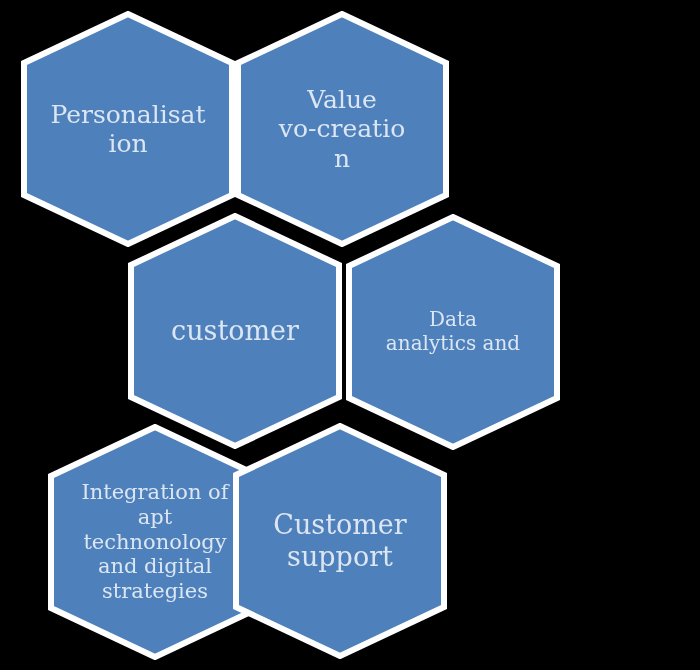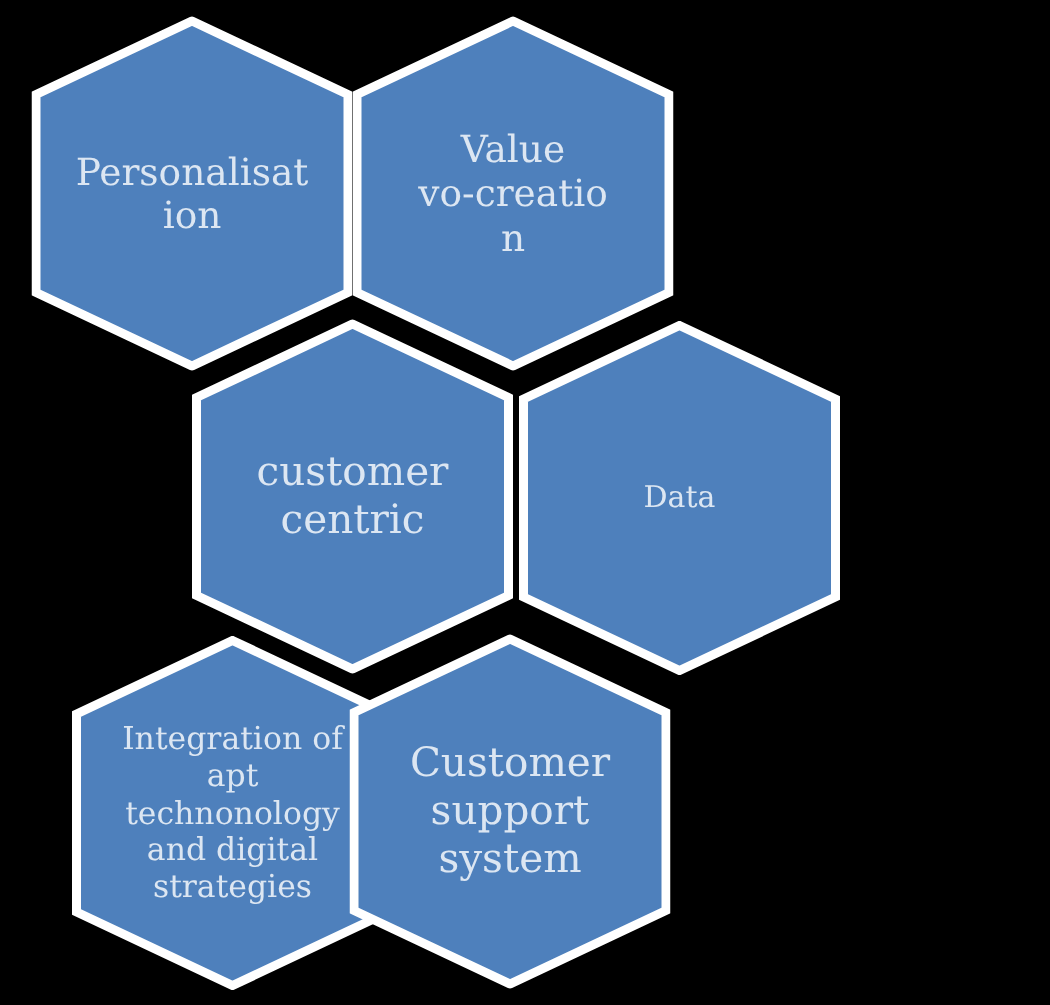--- a/index.html
+++ b/index.html
@@ -89,30 +89,30 @@
       <span>n</span>
     </div>
   </div>
 
   <div class="hex hex3">
     <svg viewBox="0 0 214 236">
       <polygon points="107,3 211,52 211,184 107,233 3,184 3,52"></polygon>
     </svg>
     <div class="label fs26">
       <span>customer</span>
-      <span>centric</span>
     </div>
   </div>
 
   <div class="hex hex4">
     <svg viewBox="0 0 214 236">
       <polygon points="107,3 211,52 211,184 107,233 3,184 3,52"></polygon>
     </svg>
     <div class="label fs20">
       <span>Data</span>
+      <span>analytics and</span>
     </div>
   </div>
 
   <div class="hex hex5">
     <svg viewBox="0 0 214 236">
       <polygon points="107,3 211,52 211,184 107,233 3,184 3,52"></polygon>
     </svg>
     <div class="label fs21">
       <span>Integration of</span>
       <span>apt</span>
@@ -122,17 +122,16 @@
     </div>
   </div>
 
   <div class="hex hex6">
     <svg viewBox="0 0 214 236">
       <polygon points="107,3 211,52 211,184 107,233 3,184 3,52"></polygon>
     </svg>
     <div class="label fs26">
       <span>Customer</span>
       <span>support</span>
-      <span>system</span>
     </div>
   </div>
 
 </div>
 
 </body></html>

